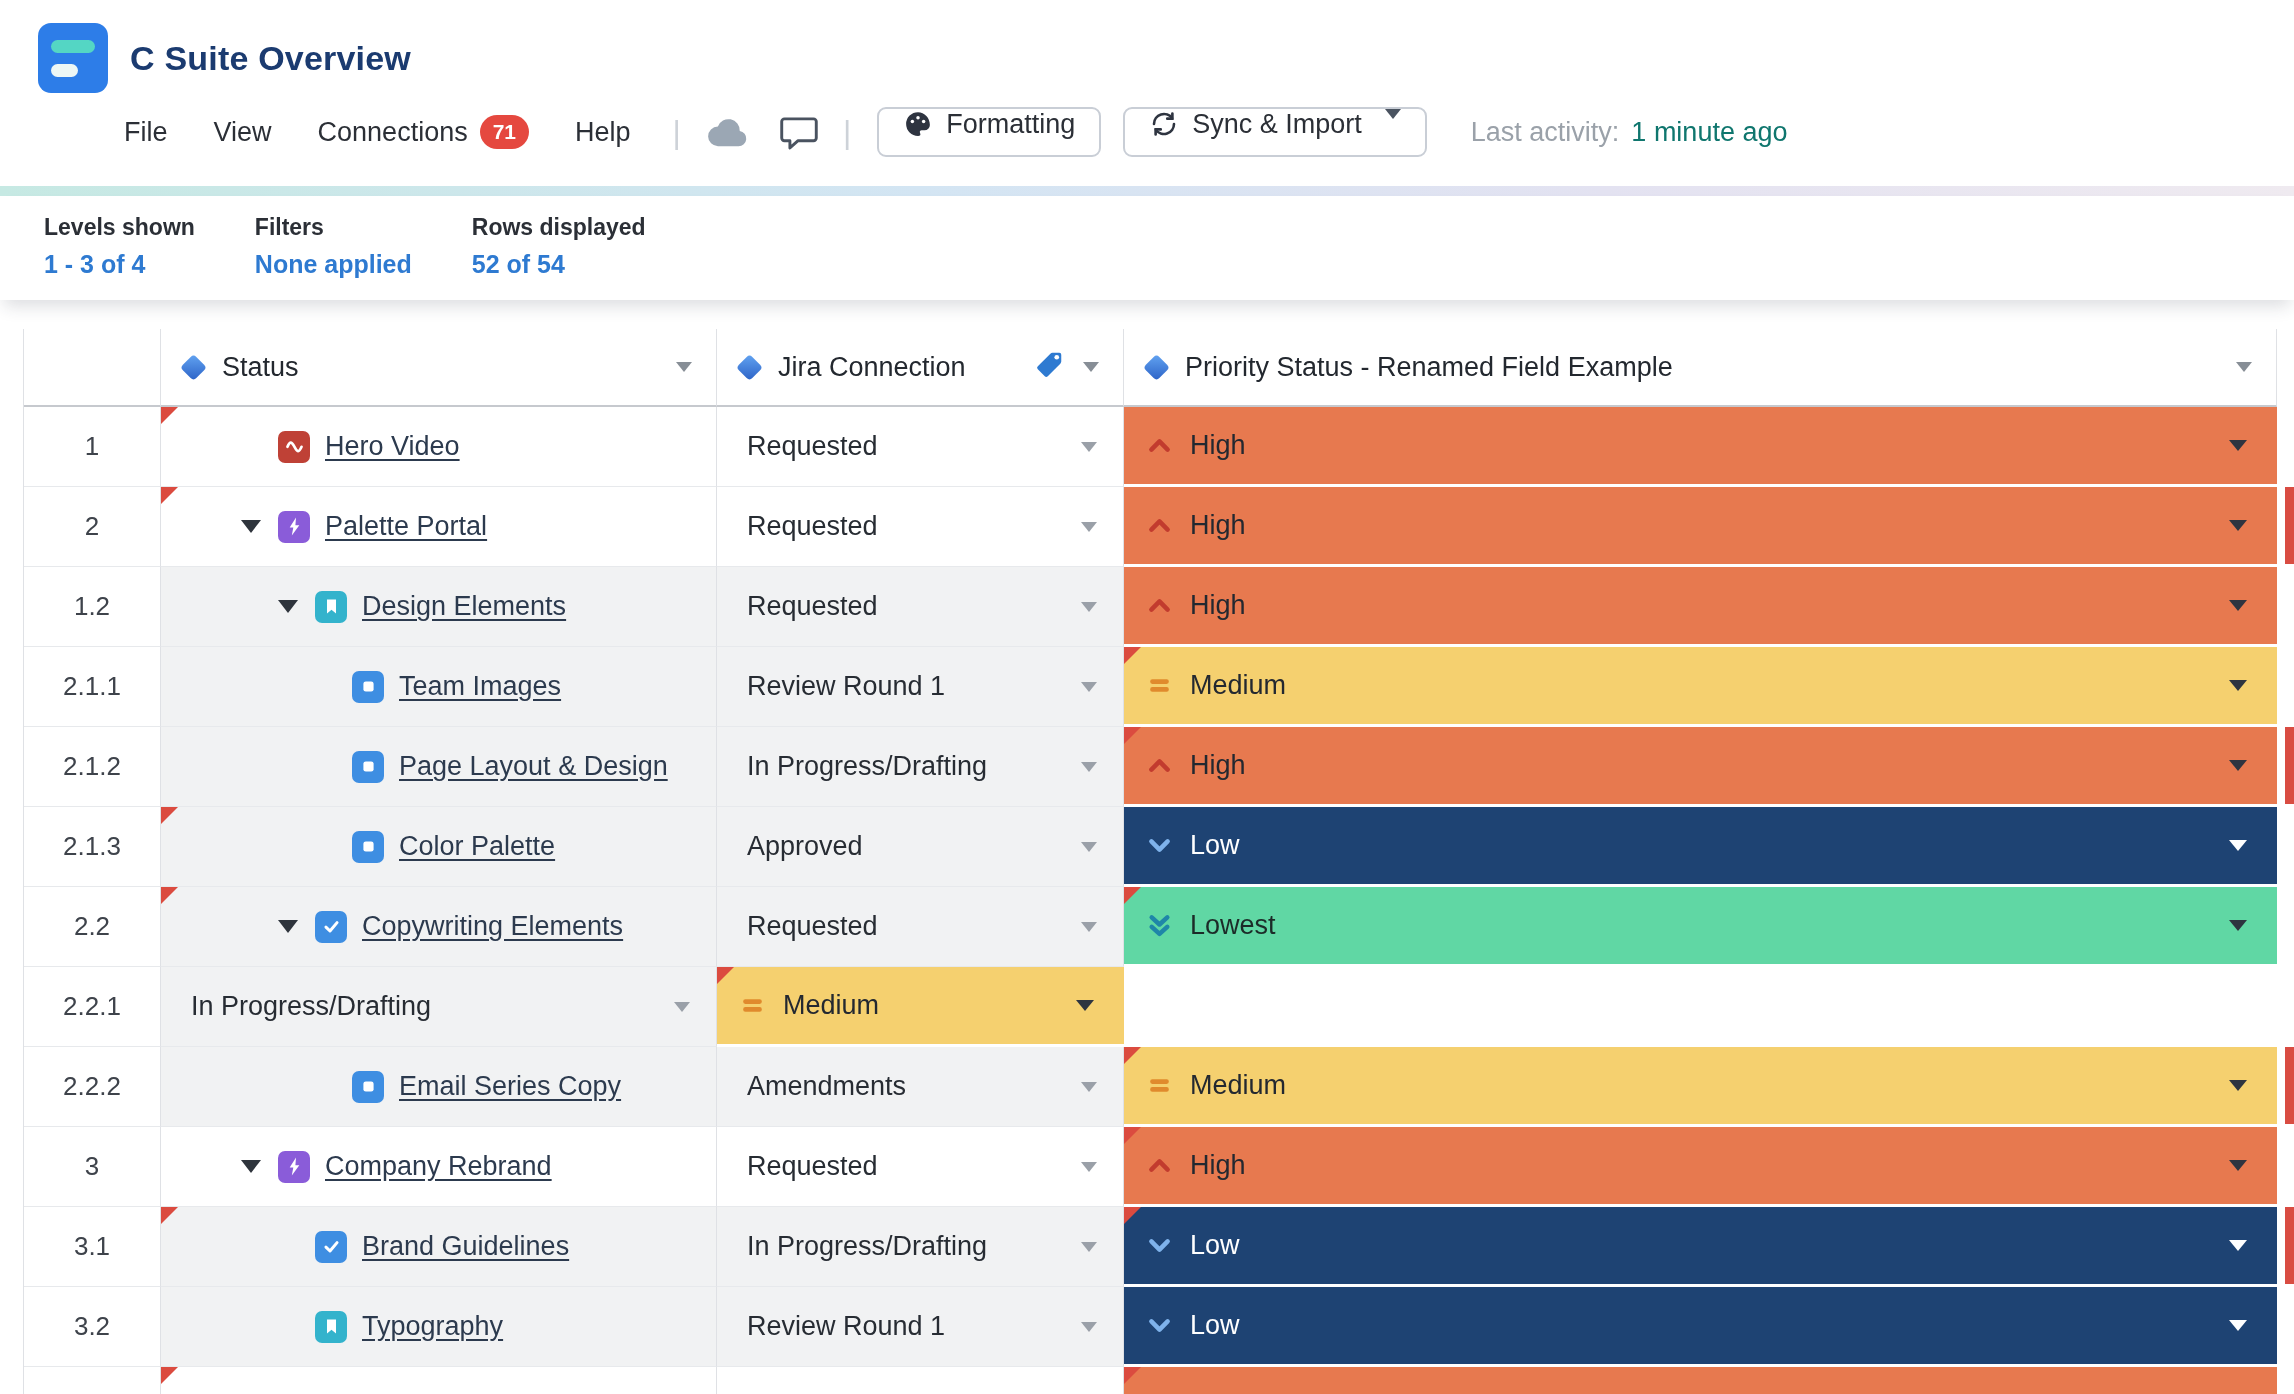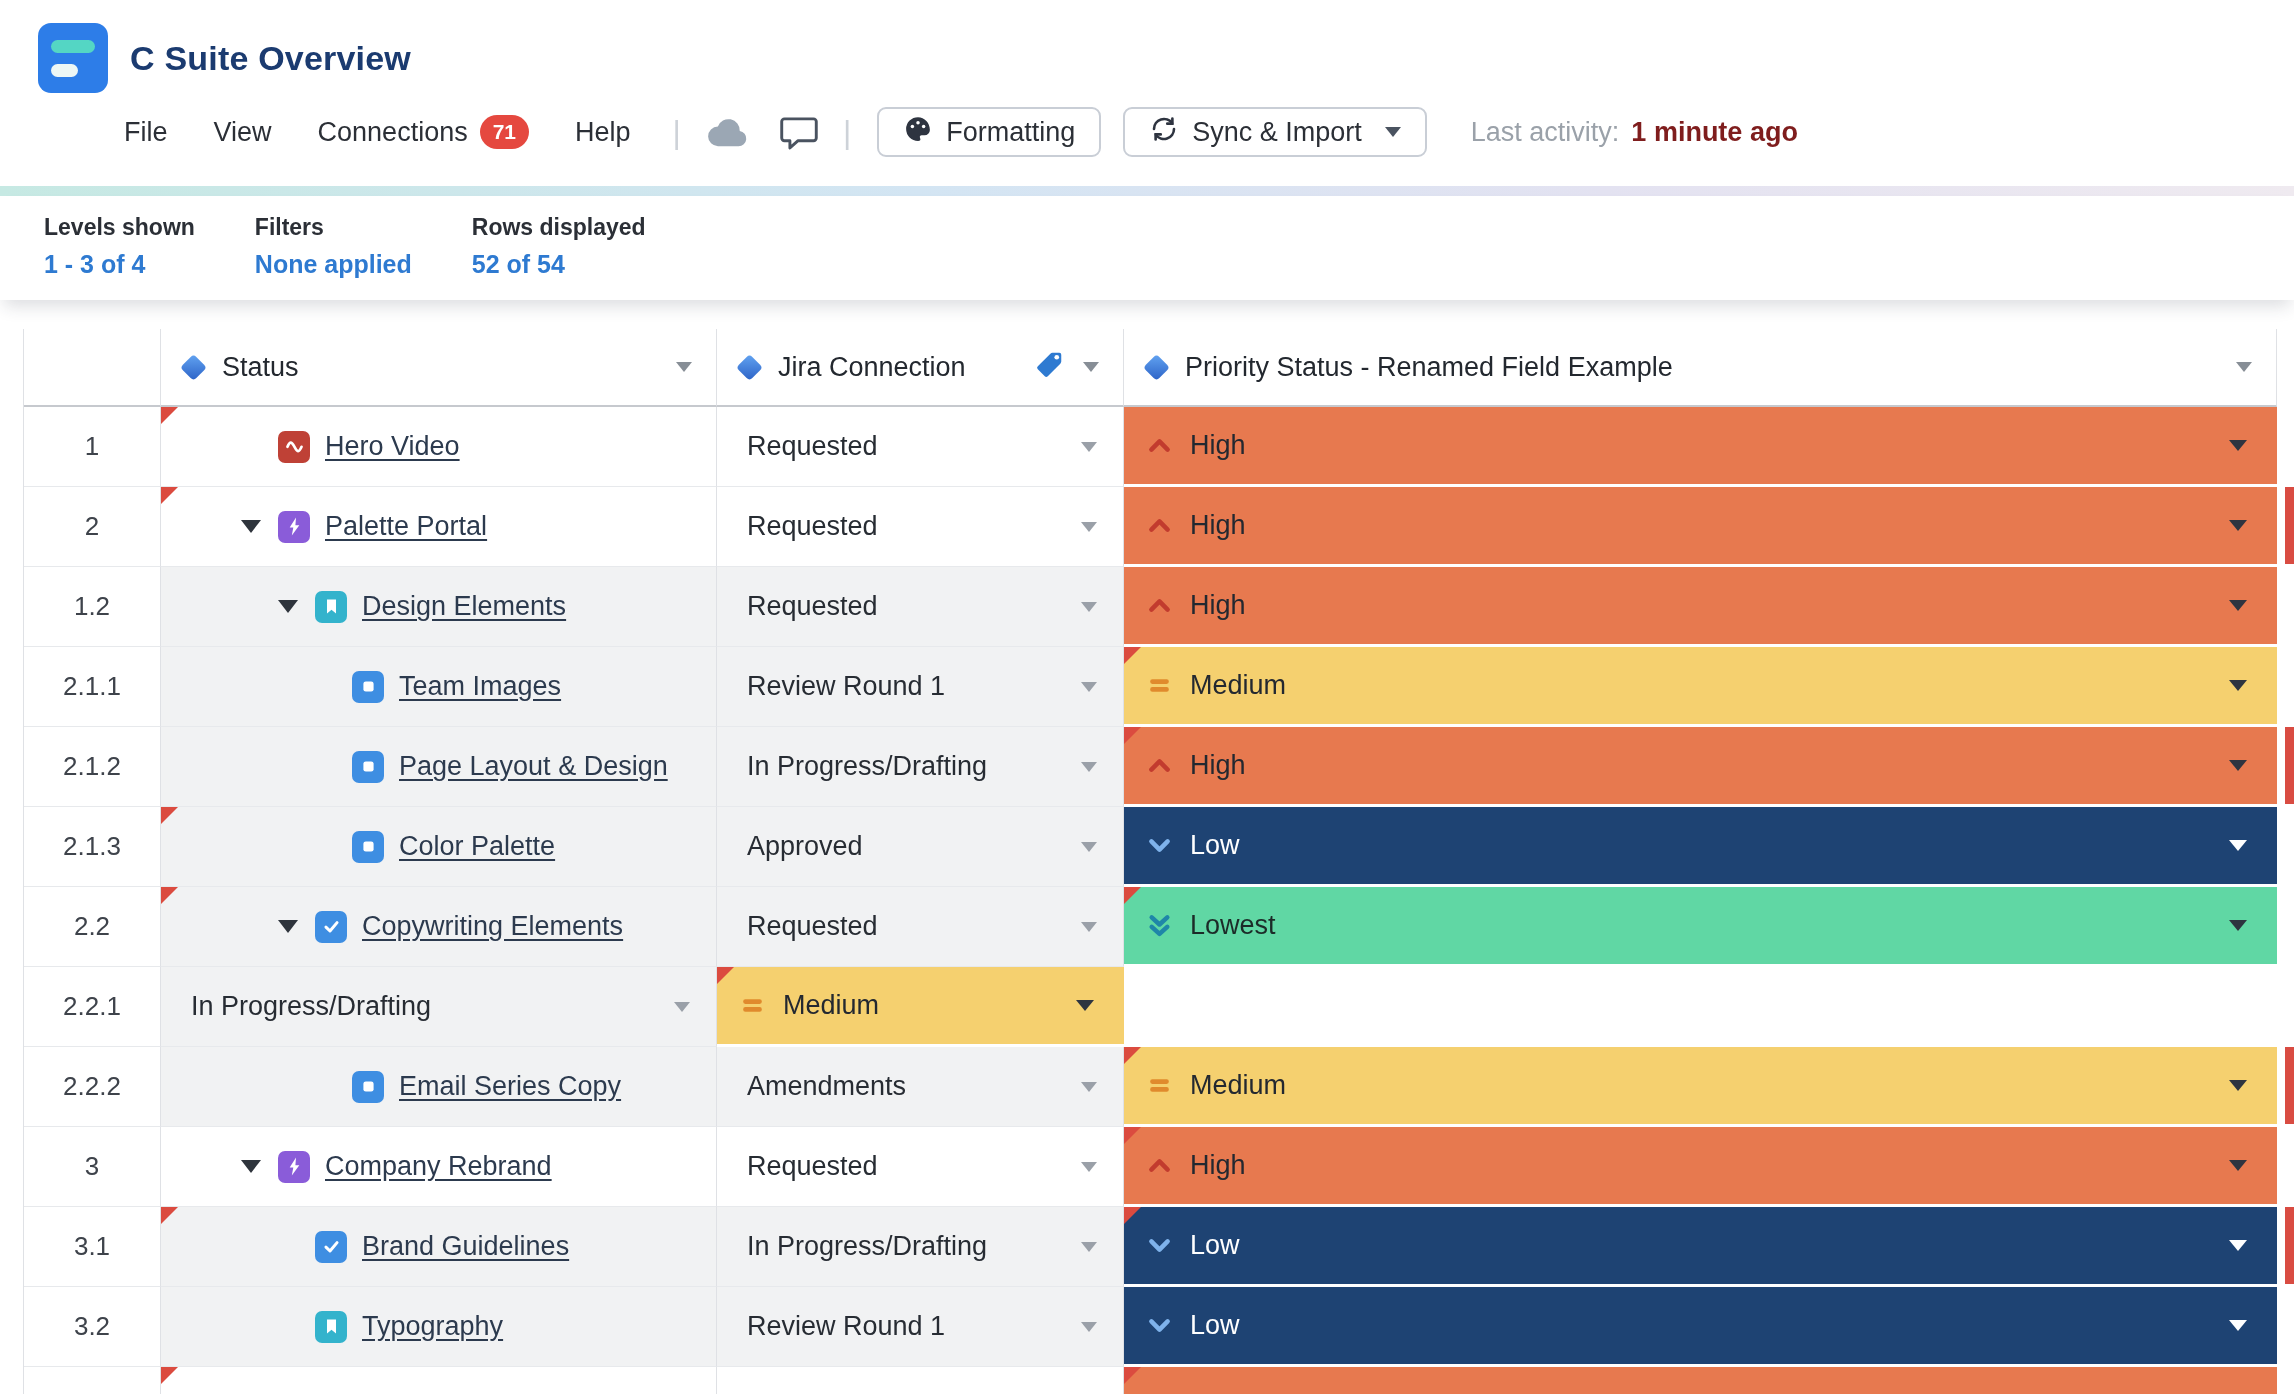--- a/index.html
+++ b/index.html
@@ -23,25 +23,25 @@
   .brand-row{display:flex;align-items:center;gap:22px;padding:23px 0 0 38px}
   .logo{width:70px;height:70px;border-radius:13px;background:#2D7DE8;position:relative;flex:0 0 auto}
   .logo-bar1{position:absolute;left:13px;right:13px;top:17px;height:13px;border-radius:7px;background:#54D6C4}
   .logo-bar2{position:absolute;left:13px;top:41px;width:27px;height:13px;border-radius:7px;background:#EDF7F5}
   .title{margin:0;font-size:34px;font-weight:700;color:#1B3B70;letter-spacing:.2px}
   .menu-row{display:flex;align-items:center;margin:14px 0 0 124px}
   .menu-item{font-size:27px;color:#2B2F36;margin-right:46px;display:flex;align-items:center;gap:12px;cursor:default}
   .badge{background:var(--badge-red);color:#fff;font-size:21px;font-weight:700;border-radius:999px;padding:4px 13px;line-height:1.2}
   .sep{color:#CDD2D8;font-size:32px;margin:0 26px 0 -4px;font-weight:300}
   .icon-btn{display:flex;align-items:center;margin-right:28px}
-  .toolbar-btn{display:flex;align-items:center;gap:13px;background:#fff;border:2px solid #C9CED6;border-radius:9px;height:50px;padding:0 24px;font-size:27px;font-family:inherit;color:#2B2F36;margin-right:22px;cursor:default}
+  .toolbar-btn{display:flex;align-items:flex-start;gap:13px;background:#fff;border:2px solid #C9CED6;border-radius:9px;height:50px;padding:0 24px;font-size:27px;font-family:inherit;color:#2B2F36;margin-right:22px;cursor:default}
   .btn-caret{width:0;height:0;border-left:8px solid transparent;border-right:8px solid transparent;border-top:10px solid #4A5360;margin-left:10px}
   .last-activity{font-size:27px;margin-left:22px;display:flex;gap:12px;align-items:center;white-space:nowrap}
   .la-label{color:#9AA1A9}
-  .la-value{color:#7f1d1d;font-weight:700}
+  .la-value{color:#0f766e;font-weight:400}
 
   .gradient-divider{height:10px;background:linear-gradient(90deg,#C6E9E3,#D3E5F3 40%,#E3E2F1 70%,#EFEAF0)}
 
   
   .summary-bar{height:104px;background:#fff;box-shadow:0 10px 16px -4px rgba(35,45,60,.16);position:relative;z-index:5;display:flex;align-items:flex-start;padding:18px 0 0 44px}
   .sum-group{margin-right:60px}
   .sum-label{font-size:23px;font-weight:700;color:#2B2F36;white-space:nowrap}
   .sum-value{font-size:25px;font-weight:700;color:var(--accent-blue);margin-top:9px;white-space:nowrap}
 
   

